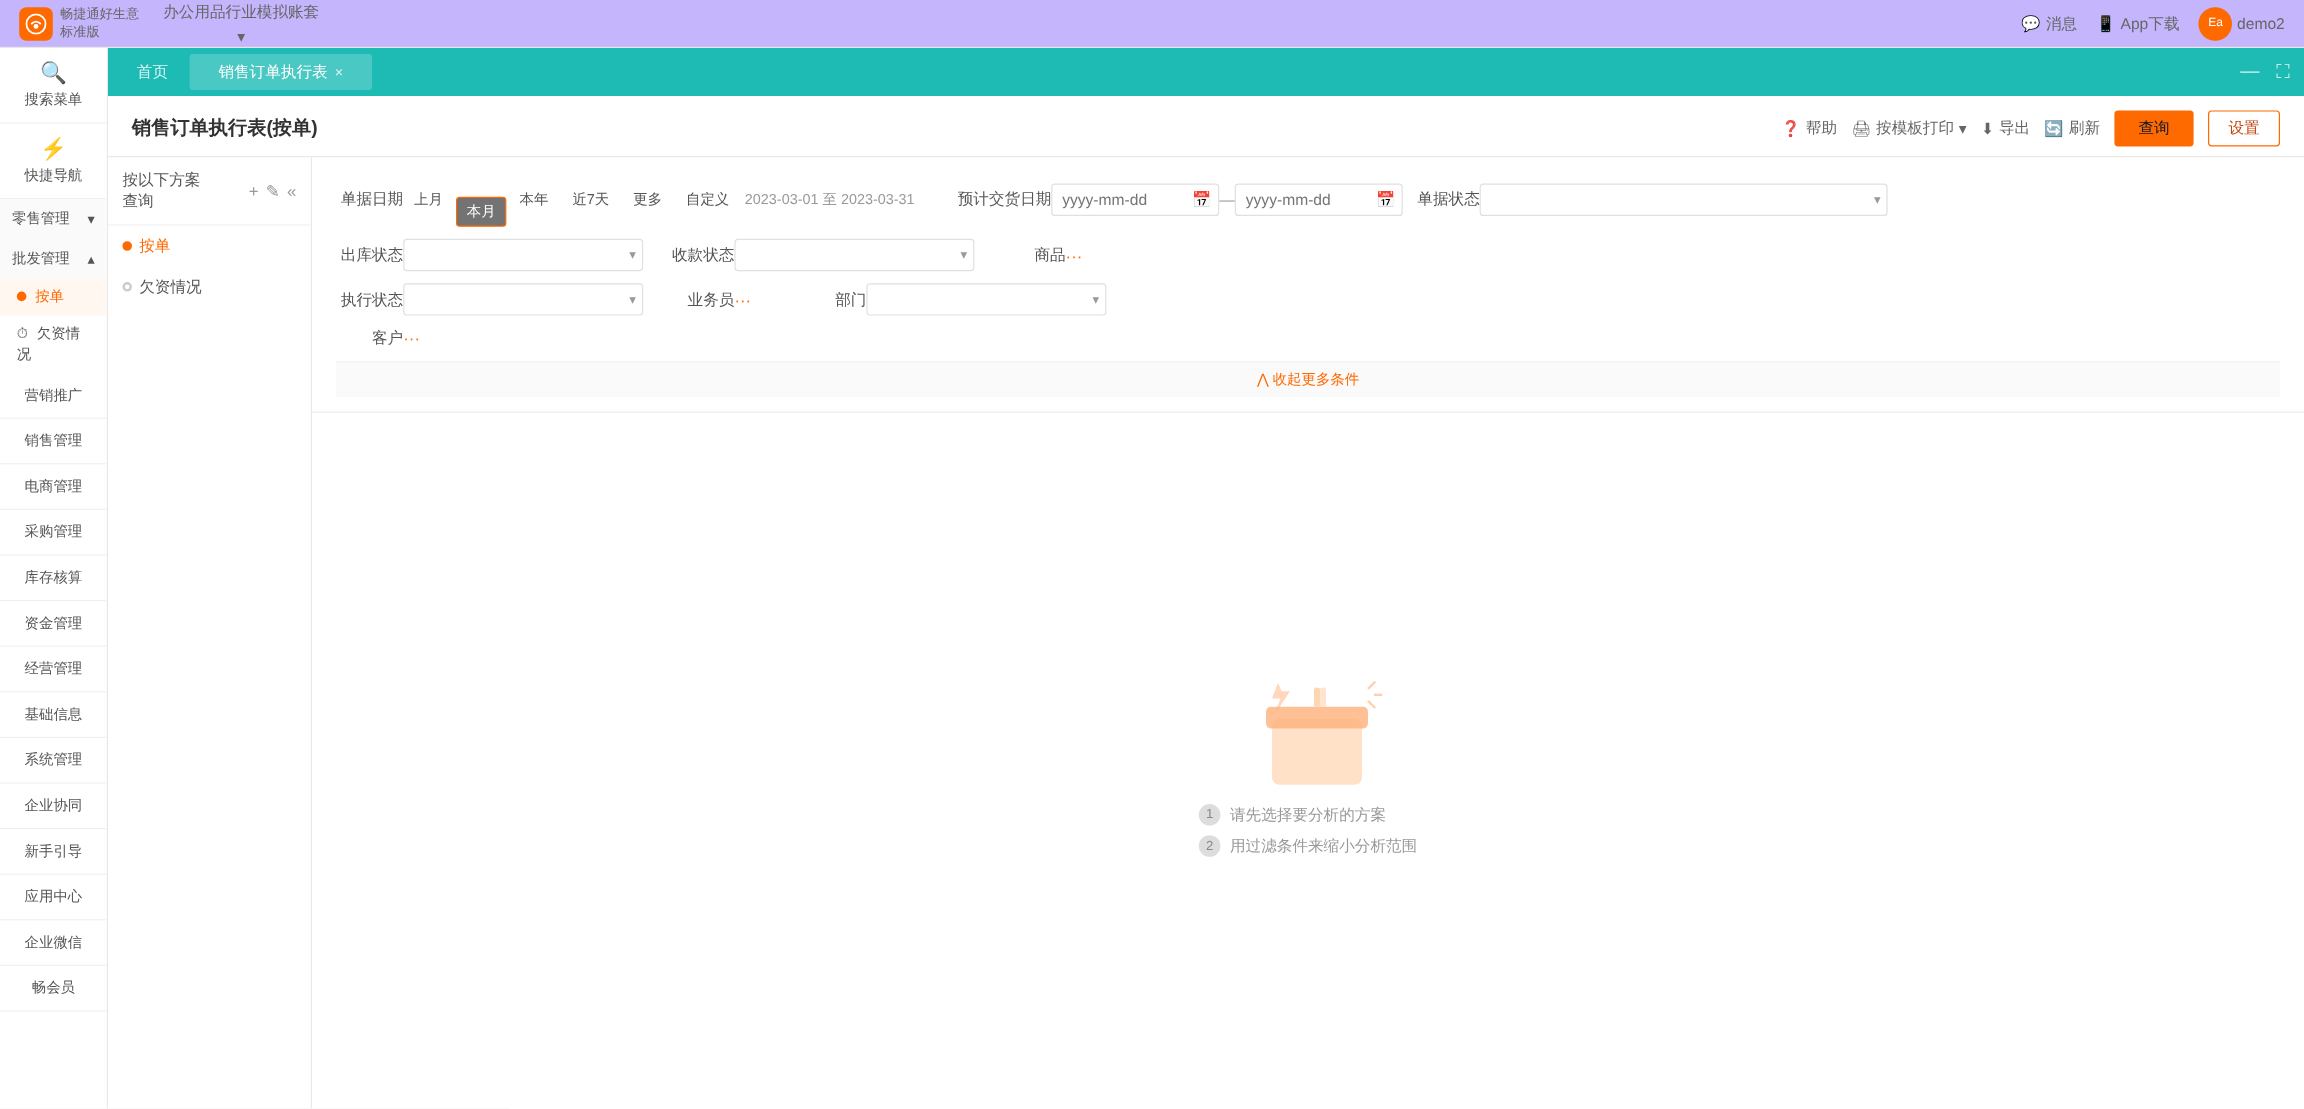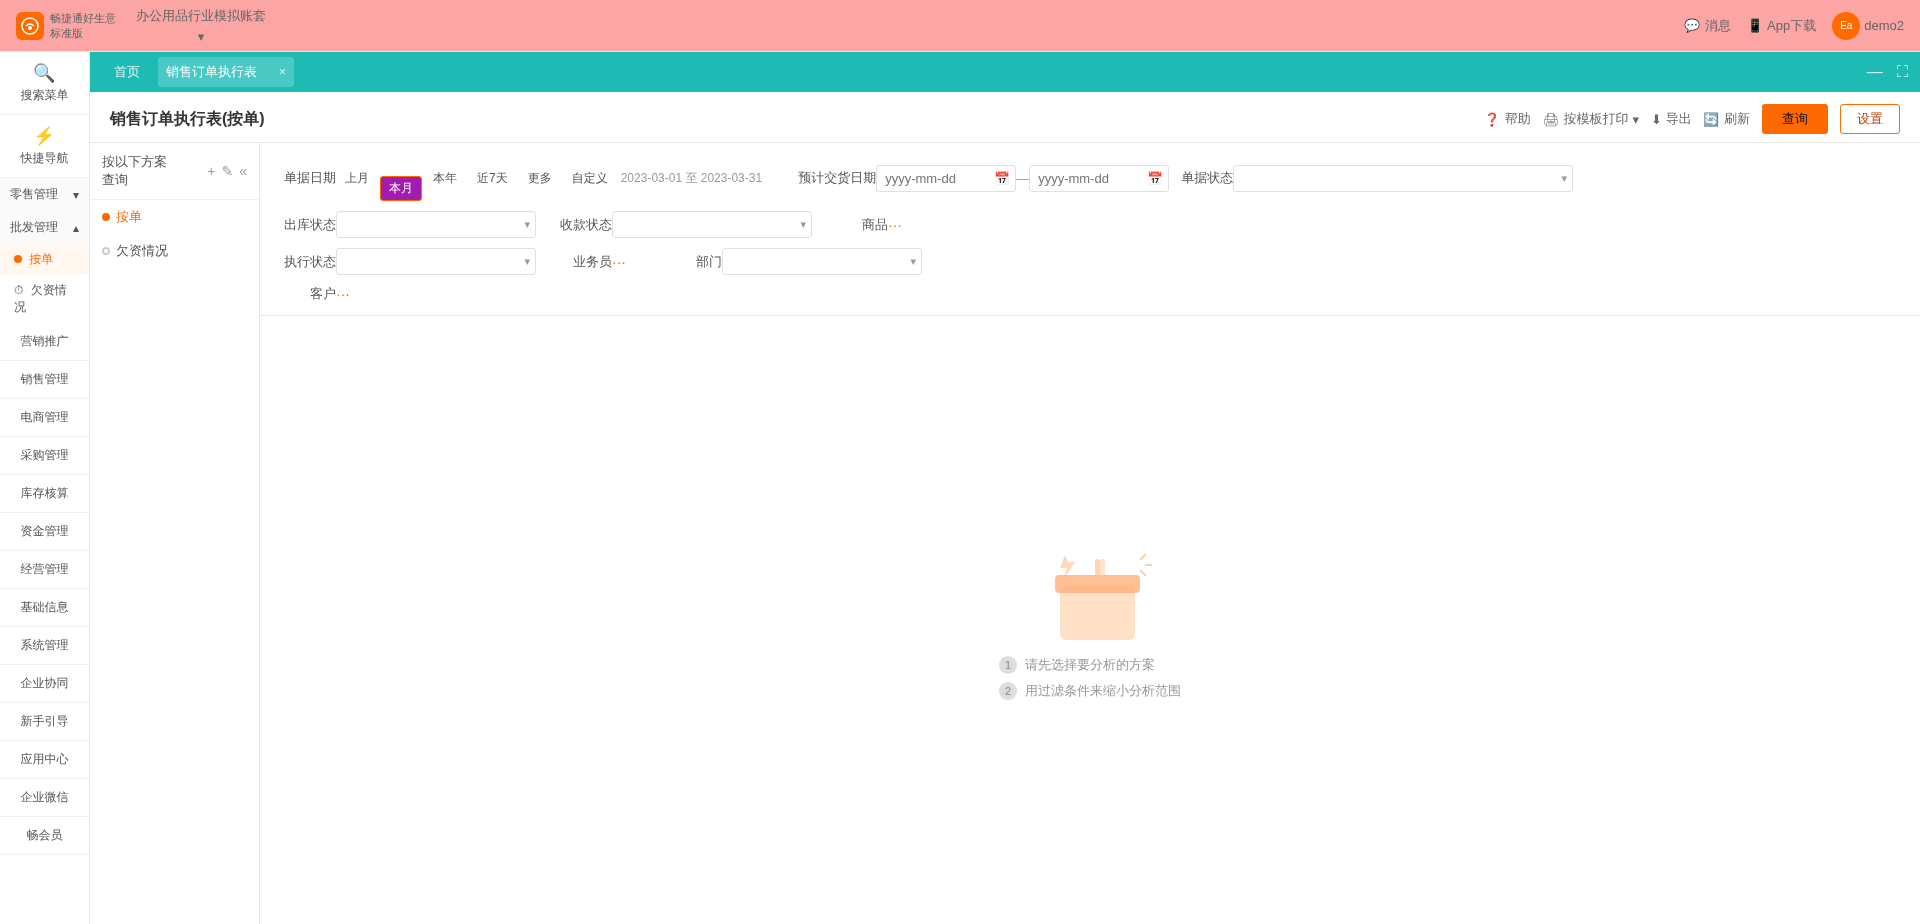--- a/index.html
+++ b/index.html
@@ -1,21 +1,21 @@
 <!DOCTYPE html>
 <html><head>
   <meta charset="utf-8">
   <style>
     * { margin: 0; padding: 0; box-sizing: border-box; }
     body { font-family: 'Microsoft YaHei', Arial, sans-serif; font-size: 13px; background: #f5f5f5; color: #333; width: 1920px; height: 924px; overflow: hidden; display: flex; flex-direction: column; }
 
     
     .top-header {
-      height: 52px;
-      background: #fca5a5;
+      height: 40px;
+      background: #c4b5fd;
       display: flex;
       align-items: center;
       padding: 0 16px;
       border-bottom: 1px solid #e8e8e8;
       justify-content: space-between;
       flex-shrink: 0;
     }
     .top-header-left { display: flex; align-items: center; gap: 8px; }
     .logo-area { display: flex; align-items: center; gap: 6px; }
     .logo-icon { width: 28px; height: 28px; background: #ff6a00; border-radius: 6px; display: flex; align-items: center; justify-content: center; color: white; font-size: 12px; font-weight: bold; }
@@ -79,29 +79,29 @@
       flex-shrink: 0;
     }
     .tab-home {
       padding: 6px 16px;
       color: rgba(255,255,255,0.85);
       cursor: pointer;
       font-size: 13px;
       border-radius: 3px;
     }
     .tab-item {
-      padding: 6px 8px;
+      padding: 6px 24px;
       background: rgba(255,255,255,0.2);
       color: white;
       cursor: pointer;
       font-size: 13px;
       border-radius: 3px;
       display: flex;
       align-items: center;
-      gap: 22px;
+      gap: 6px;
     }
     .tab-item .close-btn { font-size: 12px; opacity: 0.8; }
     .tab-bar-right { margin-left: auto; display: flex; gap: 6px; }
     .tab-bar-btn { color: white; cursor: pointer; font-size: 16px; opacity: 0.8; padding: 4px; }
 
     
     .content-area { flex: 1; overflow: auto; display: flex; flex-direction: column; }
 
     
     .page-header {
@@ -174,21 +174,21 @@
     .date-sep { color: #999; }
     .quick-dates { display: flex; gap: 2px; align-items: center; justify-content: center; }
     .quick-date-btn {
       padding: 3px 8px;
       border-radius: 3px;
       font-size: 12px;
       cursor: pointer;
       color: #555;
       border: 1px solid transparent;
     }
-    .quick-date-btn.active { background: #a21caf; color: white; border-color: #ff6a00; margin-top: 21px; }
+    .quick-date-btn.active { background: #737373; color: white; border-color: #ff6a00; margin-top: 21px; }
     .date-range-text { font-size: 12px; color: #999; margin-left: 4px; }
     .dotdotdot { color: #ff6a00; cursor: pointer; font-size: 14px; }
     .status-select { min-width: 340px; }
     .collapse-bar {
       text-align: center;
       padding: 6px;
       cursor: pointer;
       color: #ff6a00;
       font-size: 12px;
       background: #fafafa;
@@ -500,20 +500,24 @@
               </select>
               <span class="chevron">▾</span>
             </div>
           </div>
 
           <div class="filter-row">
             <span class="filter-label">客户</span>
             <span class="dotdotdot">···</span>
           </div>
 
+          <div class="collapse-bar">
+            <span>⋀</span>
+            <span>收起更多条件</span>
+          </div>
         </div>
 
         <div class="empty-state">
           <div class="empty-icon">
             <svg width="120" height="110" viewBox="0 0 120 110">
 
               <rect x="20" y="45" width="75" height="55" rx="6" fill="#ffd4b0" opacity="0.7"></rect>
 
               <rect x="15" y="35" width="85" height="18" rx="4" fill="#ffb07c" opacity="0.8"></rect>
 

